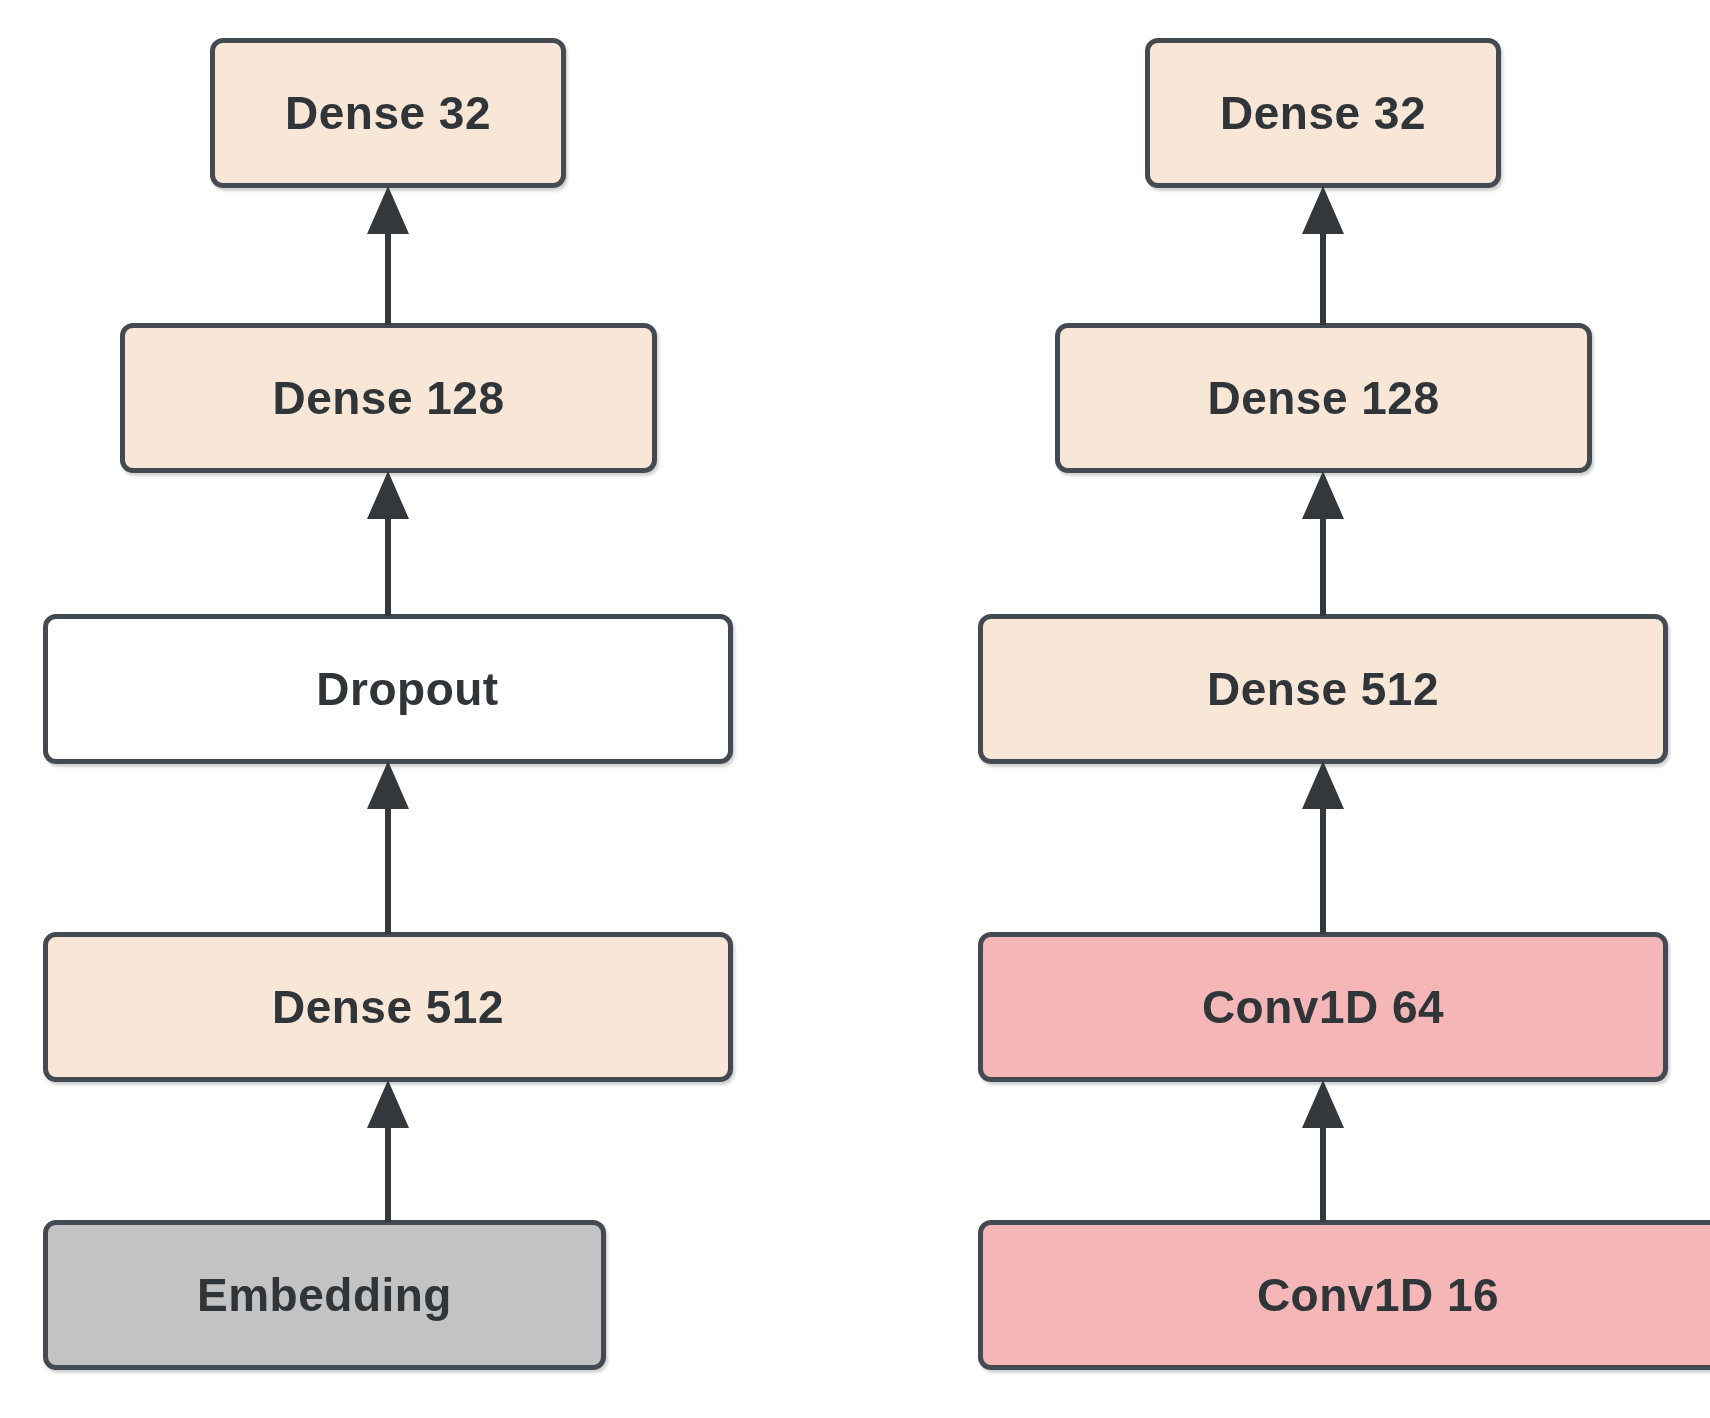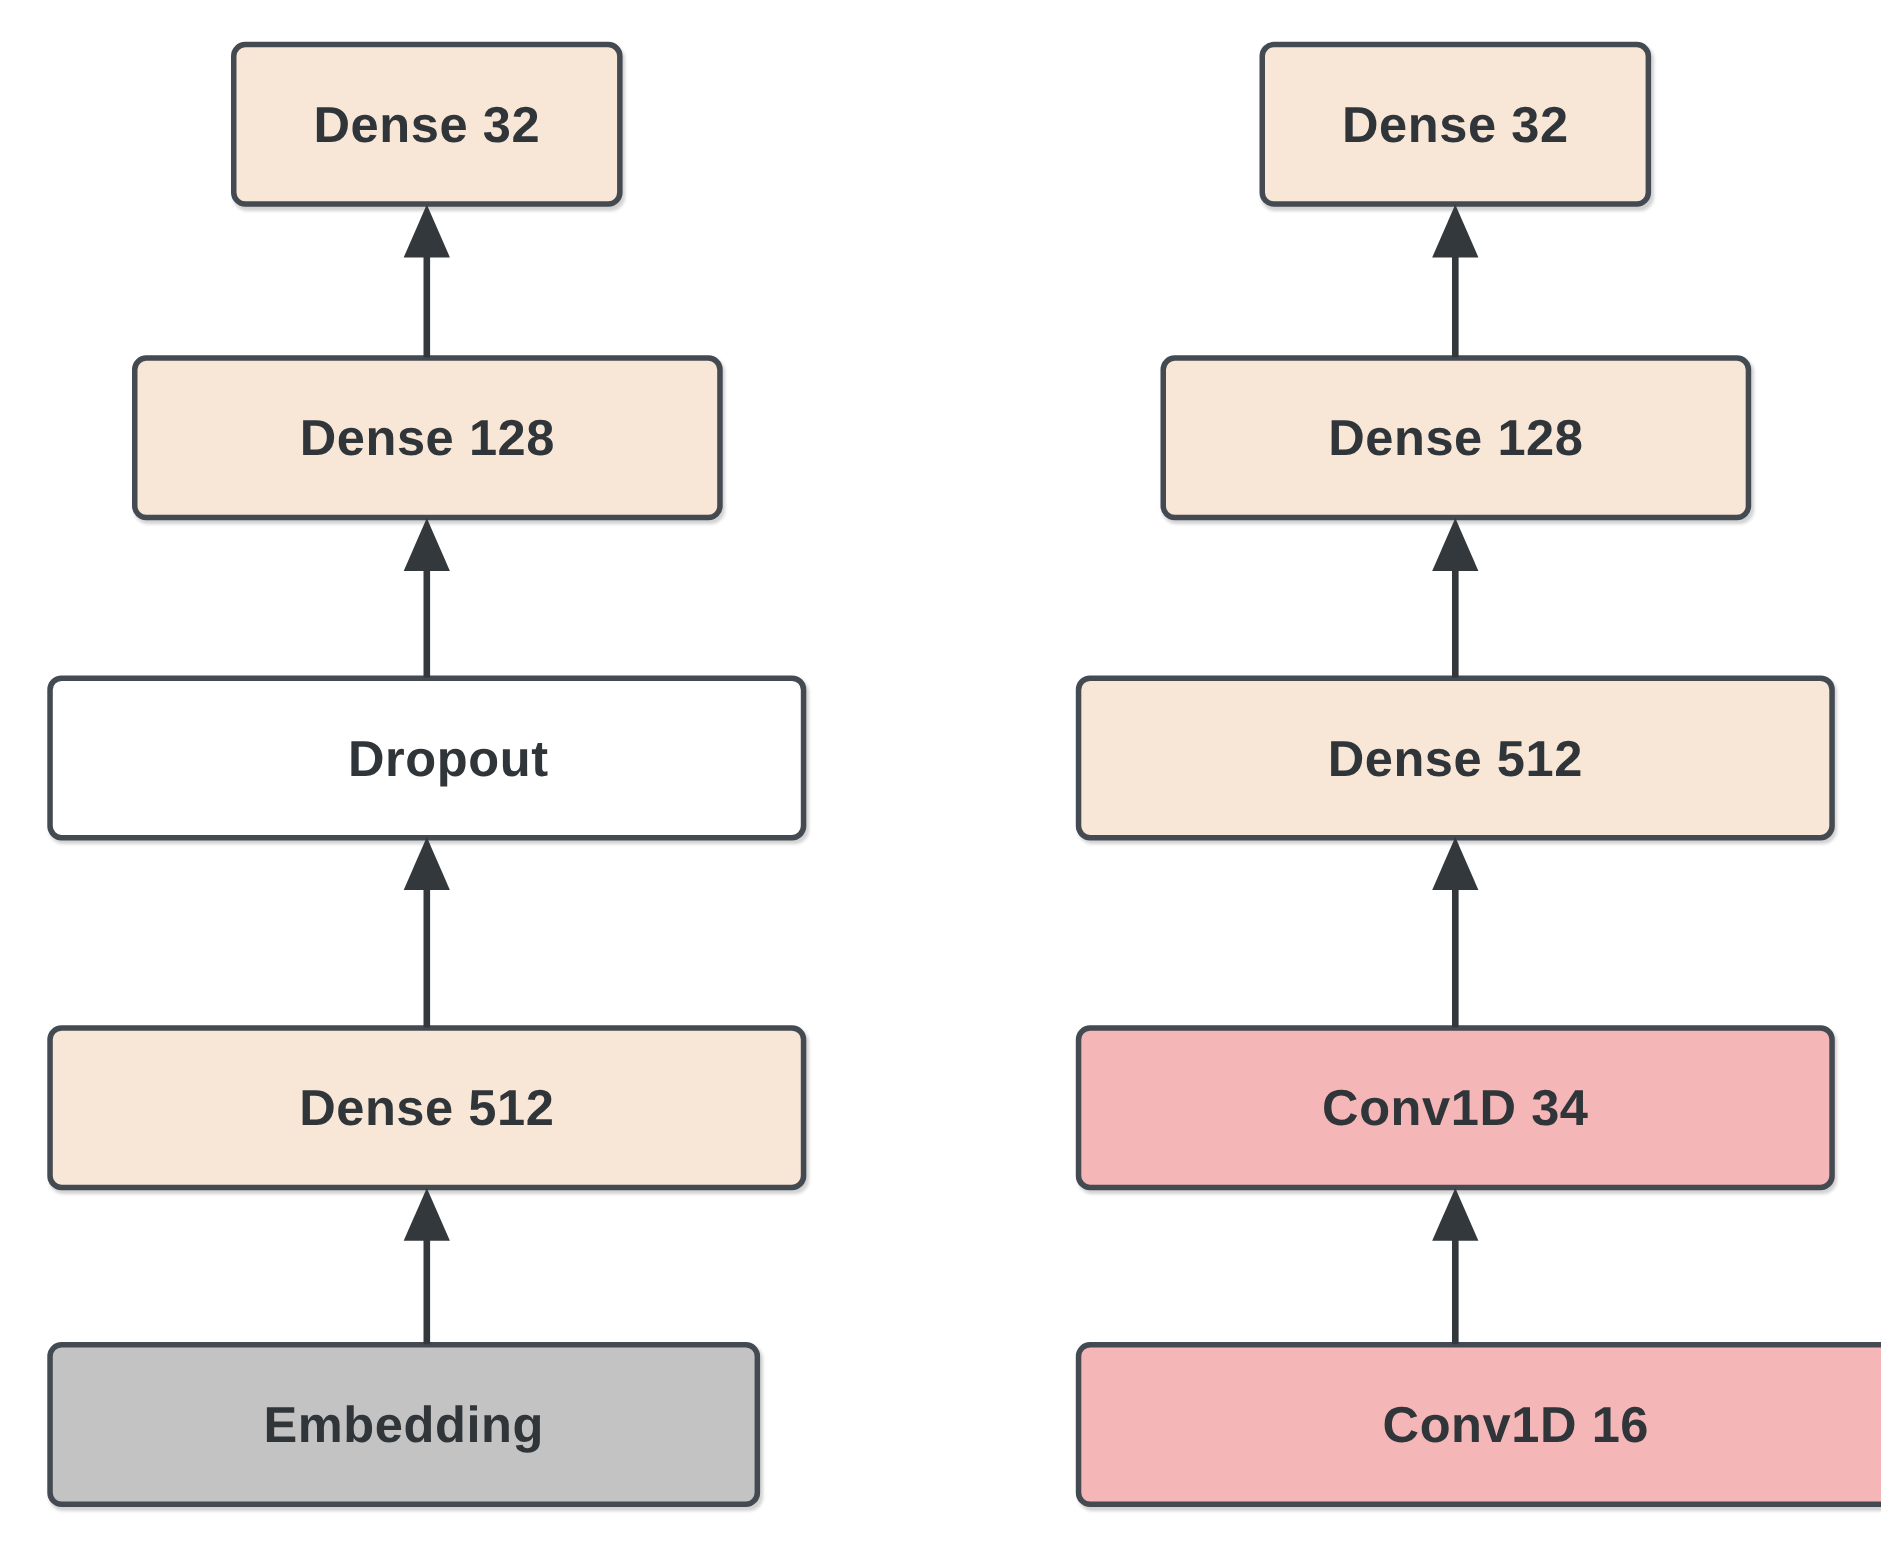--- a/index.html
+++ b/index.html
@@ -35,21 +35,21 @@
     font-weight: 700;
     color: var(--text);
     letter-spacing: 0.5px;
     white-space: nowrap;
   }
   
   .pos-l1 { left: 210px;  top: 38px;   width: 356px; }
   .pos-l2 { left: 120px;  top: 323px;  width: 537px; }
   .pos-l3 { left: 43px;   top: 614px;  width: 690px; padding-left: 39px; }
   .pos-l4 { left: 43px;   top: 932px;  width: 690px; }
-  .pos-l5 { left: 43px;   top: 1220px; width: 648px; }
+  .pos-l5 { left: 43px;   top: 1220px; width: 563px; }
   
   .pos-r1 { left: 1145px; top: 38px;   width: 356px; }
   .pos-r2 { left: 1055px; top: 323px;  width: 537px; }
   .pos-r3 { left: 978px;  top: 614px;  width: 690px; }
   .pos-r4 { left: 978px;  top: 932px;  width: 690px; }
   .pos-r5 { left: 978px;  top: 1220px; width: 800px; }
 
   .arrow {
     position: absolute;
     width: 42px;
@@ -105,21 +105,21 @@
   <div class="node pos-r1" style="background-color: rgb(248, 231, 214);">
     <span class="node-label">Dense 32</span>
   </div>
   <div class="node pos-r2" style="background-color: rgb(248, 231, 214);">
     <span class="node-label">Dense 128</span>
   </div>
   <div class="node pos-r3" style="background-color: rgb(248, 231, 214);">
     <span class="node-label">Dense 512</span>
   </div>
   <div class="node pos-r4" style="background-color: rgb(244, 182, 182);">
-    <span class="node-label">Conv1D 34</span>
+    <span class="node-label">Conv1D 64</span>
   </div>
   <div class="node pos-r5" style="background-color: rgb(244, 182, 182);">
     <span class="node-label">Conv1D 16</span>
   </div>
 
   <div class="arrow pos-a-l1">
     <span class="head"></span>
     <span class="shaft"></span>
   </div>
   <div class="arrow pos-a-l2">

